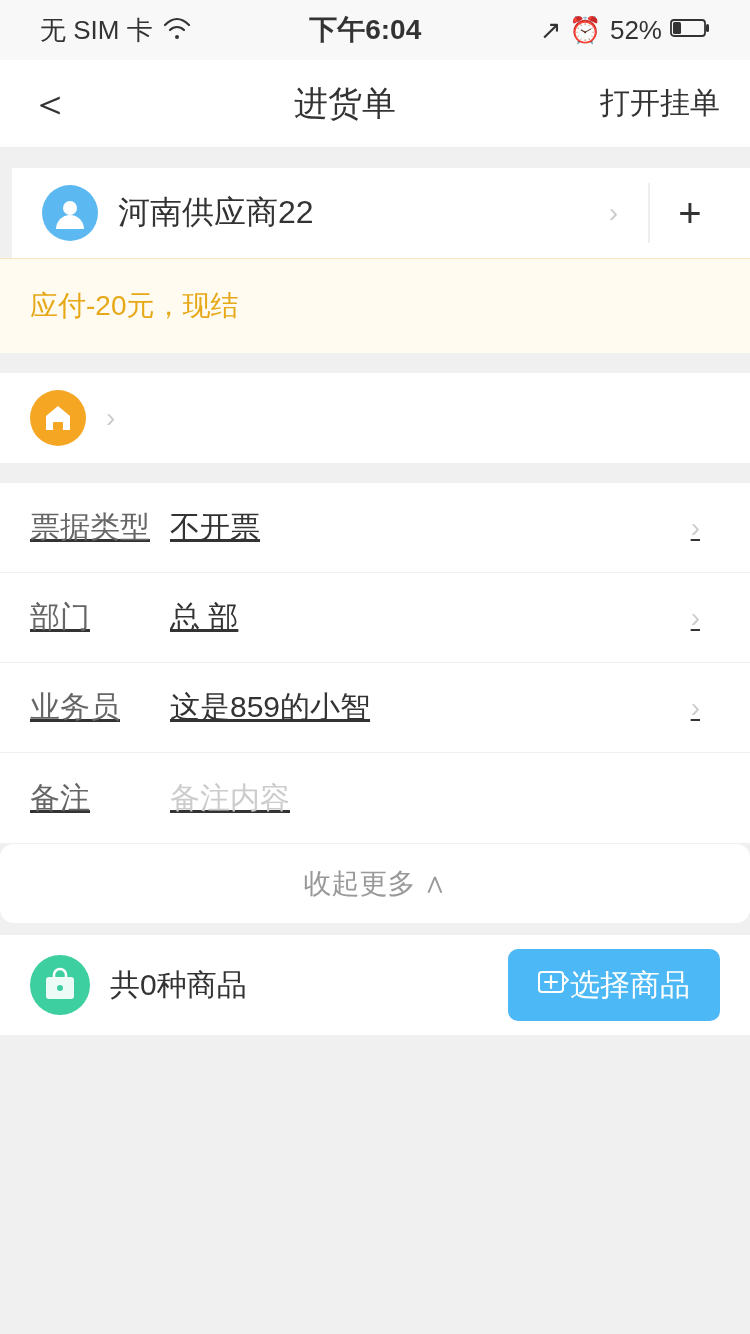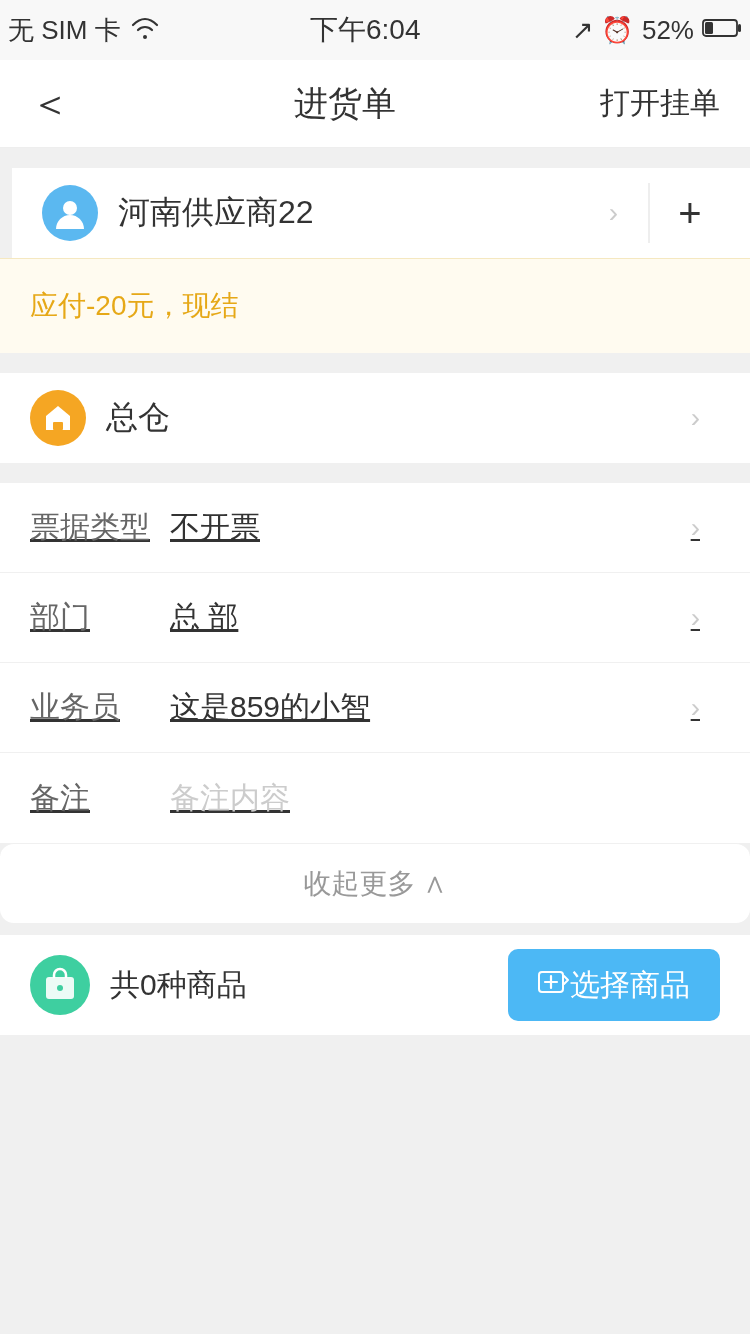--- a/index.html
+++ b/index.html
@@ -14,26 +14,26 @@
     }
 
     
     .status-bar {
       width: 750px;
       height: 60px;
       background: #f8f8f8;
       display: flex;
       align-items: center;
       justify-content: space-between;
-      padding: 0 8px;
+      padding: 0 40px;
       font-size: 26px;
       color: #333;
     }
     .status-left { display: flex; align-items: center; gap: 10px; }
-    .status-center { font-size: 28px; font-weight: 400; }
+    .status-center { font-size: 28px; font-weight: 700; }
     .status-right { display: flex; align-items: center; gap: 8px; font-size: 26px; }
 
     
     .nav-bar {
       width: 750px;
       height: 88px;
       background: #fff;
       display: flex;
       align-items: center;
       justify-content: space-between;
@@ -295,21 +295,20 @@
 </div>
 
 <div class="warehouse-section">
   <div class="warehouse-row">
     <div class="warehouse-icon-wrap">
       <svg width="32" height="32" viewBox="0 0 32 32" fill="none">
         <path d="M4 14L16 4l12 10v14H4V14z" fill="#fff"></path>
         <rect x="11" y="20" width="10" height="8" rx="1" fill="#f5a623"></rect>
       </svg>
     </div>
-    <span class="warehouse-name">总仓</span>
     <span class="row-arrow">›</span>
   </div>
 </div>
 
 <div class="form-section">
 
   <div class="form-row">
     <span class="form-label">票据类型</span>
     <span class="form-value">不开票</span>
     <span class="row-arrow">›</span>

